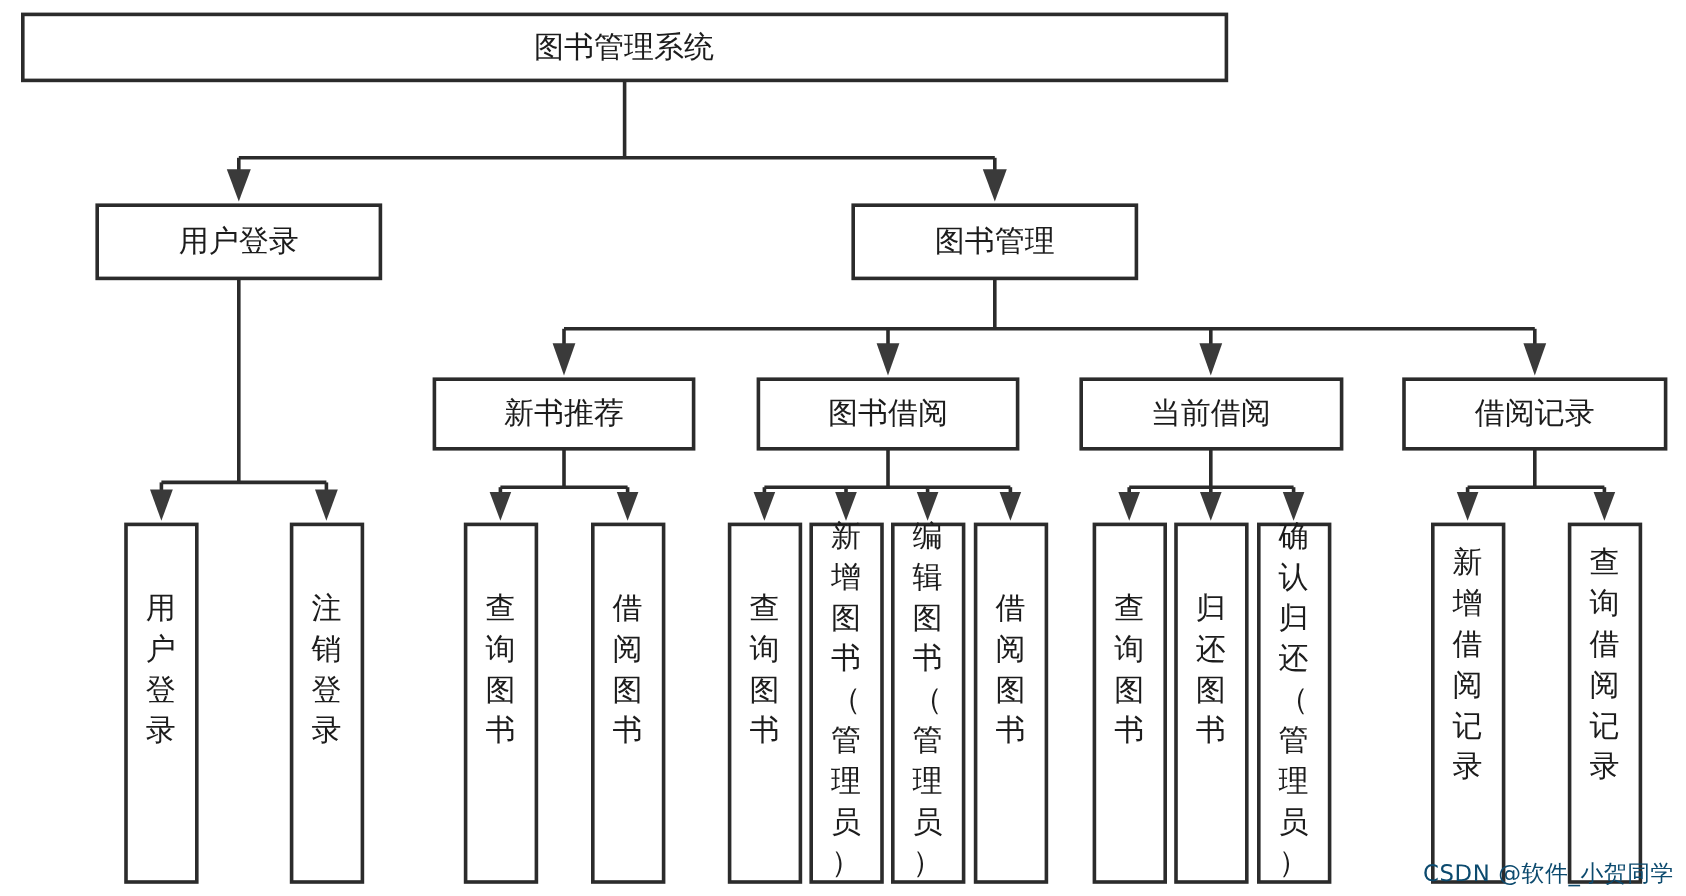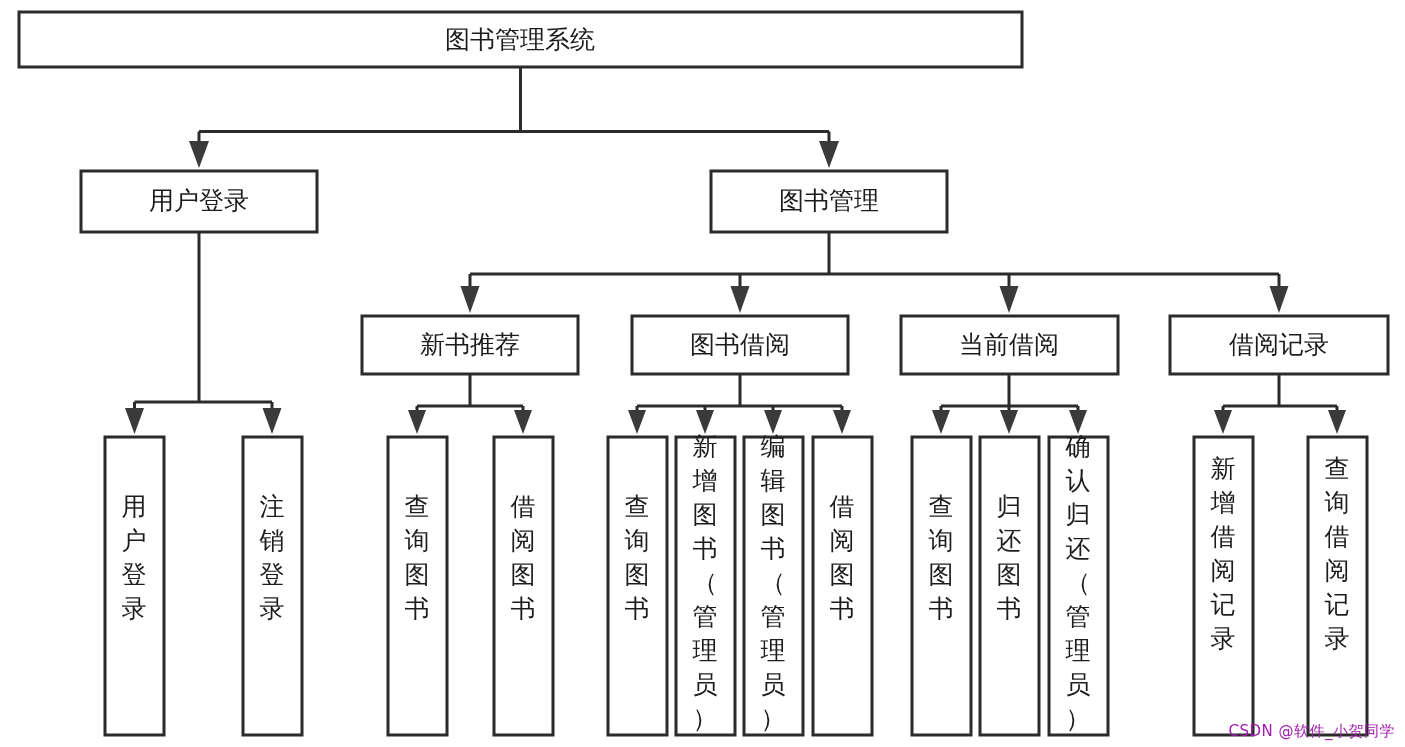--- a/index.html
+++ b/index.html
@@ -52,22 +52,22 @@
   text.node-label-vertical {
     fill: #1c1c1c;
     font-family: "DejaVu Sans", "Liberation Sans", sans-serif;
     font-size: 25px;
     text-anchor: middle;
   }
   .watermark {
     position: absolute;
     right: 10px;
     bottom: 6px;
-    color: #a21caf;
-    font-size: 15px;
+    color: #0c4a6e;
+    font-size: 19px;
     font-family: "DejaVu Sans", "Liberation Sans", sans-serif;
     letter-spacing: 0.5px;
     white-space: nowrap;
     pointer-events: none;
   }
 </style>
 </head>
 <body>
 
 <div id="diagram-root">

